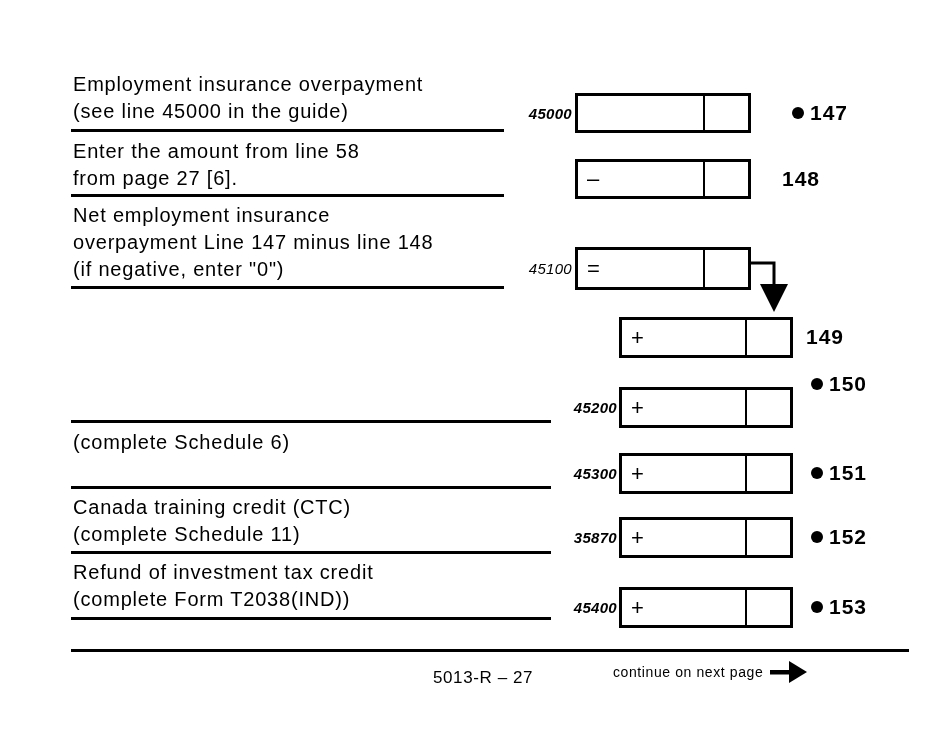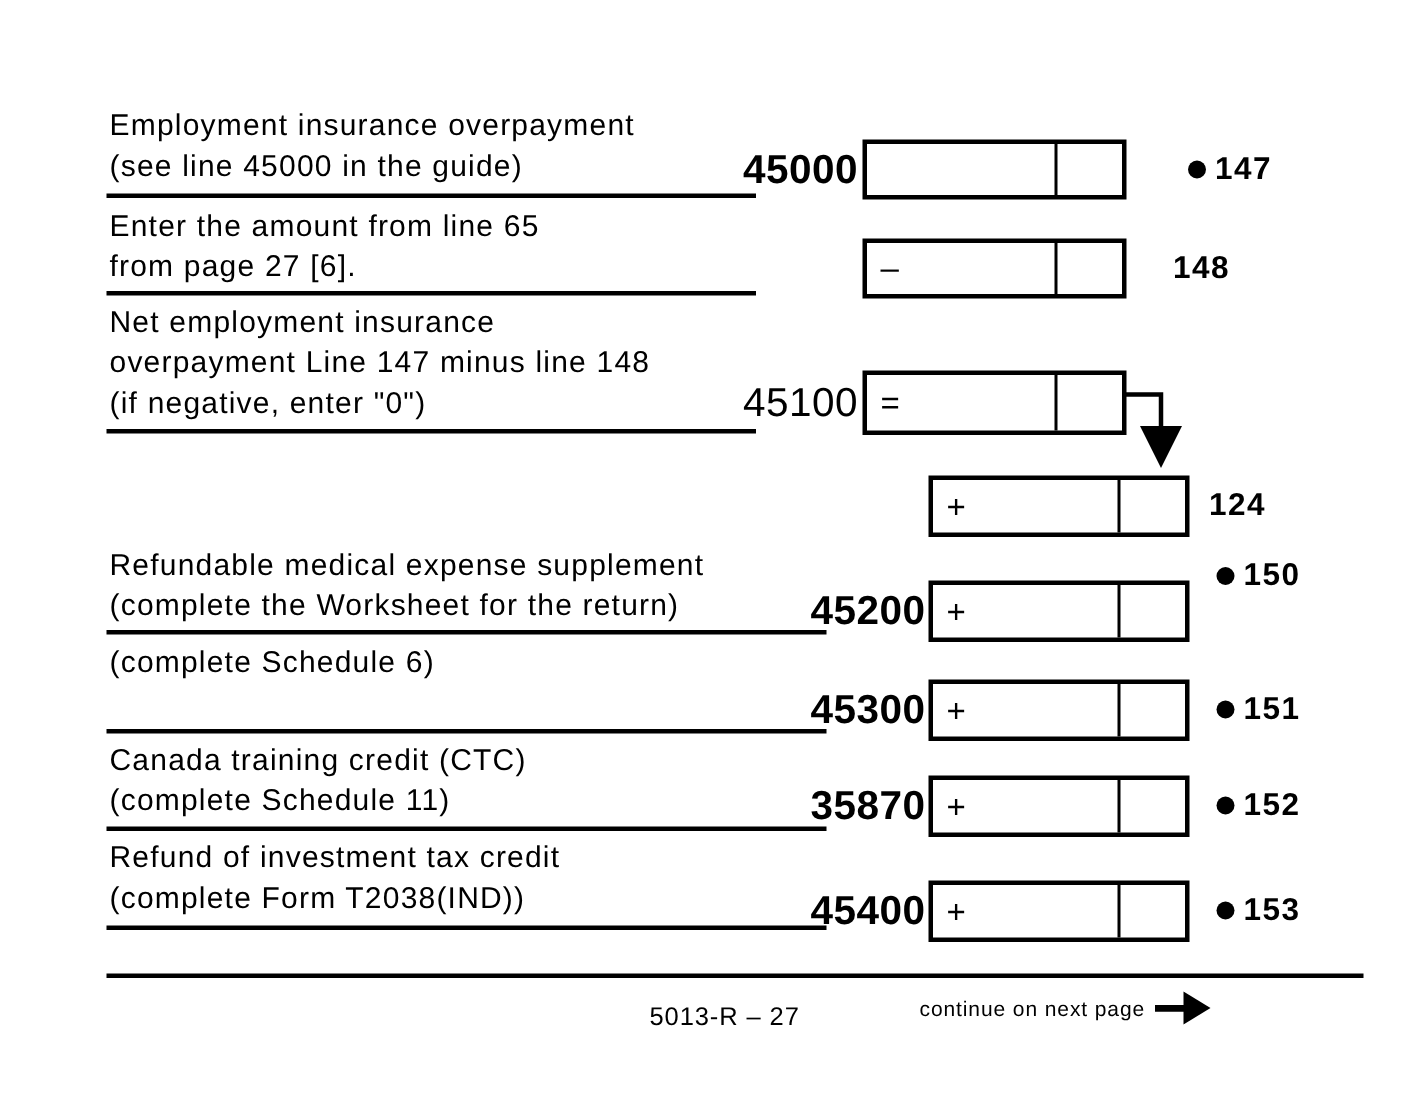--- a/index.html
+++ b/index.html
@@ -31,21 +31,21 @@
   .amtbox.sz-b { width:174px; height:41px; }
   .amtbox .dollars {
     flex:1; display:flex; align-items:center; padding-left:9px;
     font-size:22px;
   }
   .amtbox .cents { width:43px; border-left:2px solid #000; }
   
   .code {
     position:absolute; width:82px; height:40px;
     display:flex; align-items:center; justify-content:flex-end;
-    font-size:27px; font-weight:bold; letter-spacing:0.3px;
+    font-size:15px; font-weight:bold; letter-spacing:0.3px;font-style:italic;
   }
   .code.reg { font-weight:normal; }
   
   .tag {
     position:absolute; height:40px;
     display:flex; align-items:center; gap:6px;
     font-size:21px; font-weight:bold; letter-spacing:1px;
   }
   .dot { width:12px; height:12px; background:#000; border-radius:50%; display:inline-block; }
   .conn { position:absolute; }
@@ -75,21 +75,21 @@
         <span></span>
       </div>
     <div class="cents"></div>
   </div>
   <div class="tag" style="left:776px;top:93px">
     <span class="dot"></span>
     <span>147</span>
   </div>
 
   <div class="lbl" style="top:138px">
-    <div>Enter the amount from line 65</div>
+    <div>Enter the amount from line 58</div>
     <div>from page 27 [6].</div>
   </div>
   <div class="rule w1" style="top:194px"></div>
   <div class="amtbox sz-a" style="left:559px;top:159px">
     <div class="dollars">
         <span>–</span>
       </div>
     <div class="cents"></div>
   </div>
   <div class="tag" style="left:766px;top:159px">
@@ -115,27 +115,23 @@
     <polygon points="13,25 41,25 27,53" fill="#000"></polygon>
   </svg>
 
   <div class="amtbox sz-b" style="left:603px;top:317px">
     <div class="dollars">
         <span>+</span>
       </div>
     <div class="cents"></div>
   </div>
   <div class="tag" style="left:790px;top:317px">
-    <span>124</span>
-  </div>
-
-  <div class="lbl" style="top:364px">
-    <div>Refundable medical expense supplement</div>
-    <div>(complete the Worksheet for the return)</div>
-  </div>
+    <span>149</span>
+  </div>
+
   <div class="rule w2" style="top:420px"></div>
   <div class="code" style="left:519px;top:387px">45200</div>
   <div class="amtbox sz-b" style="left:603px;top:387px">
     <div class="dollars">
         <span>+</span>
       </div>
     <div class="cents"></div>
   </div>
   <div class="tag" style="left:795px;top:364px">
     <span class="dot"></span>

